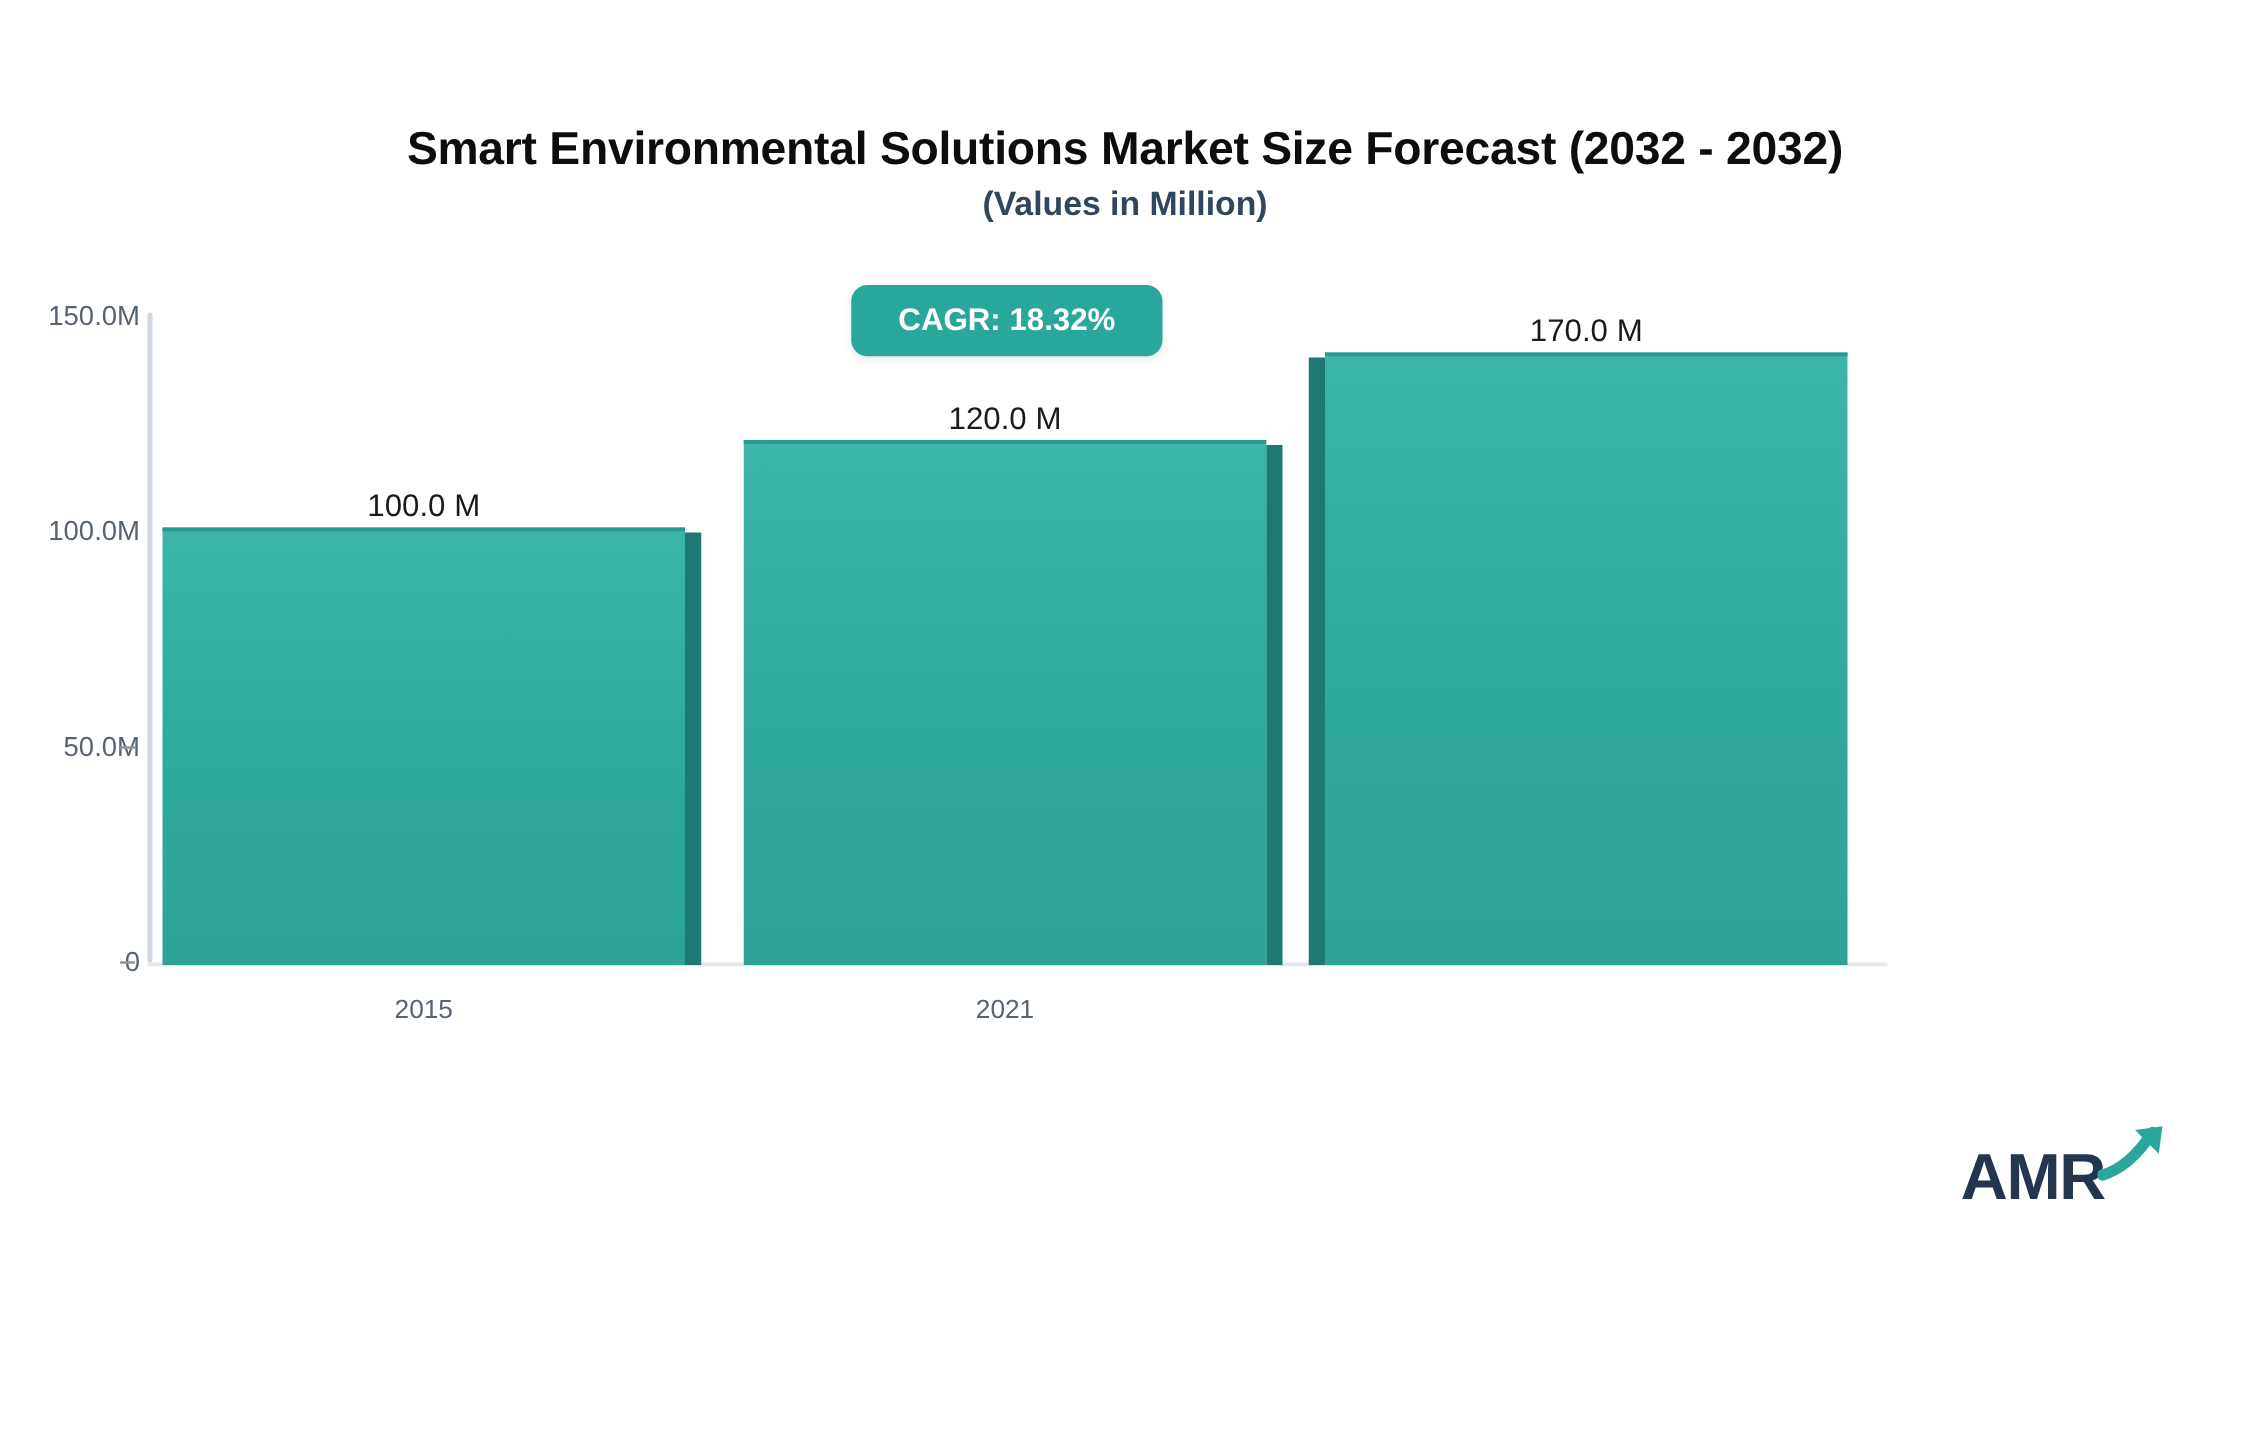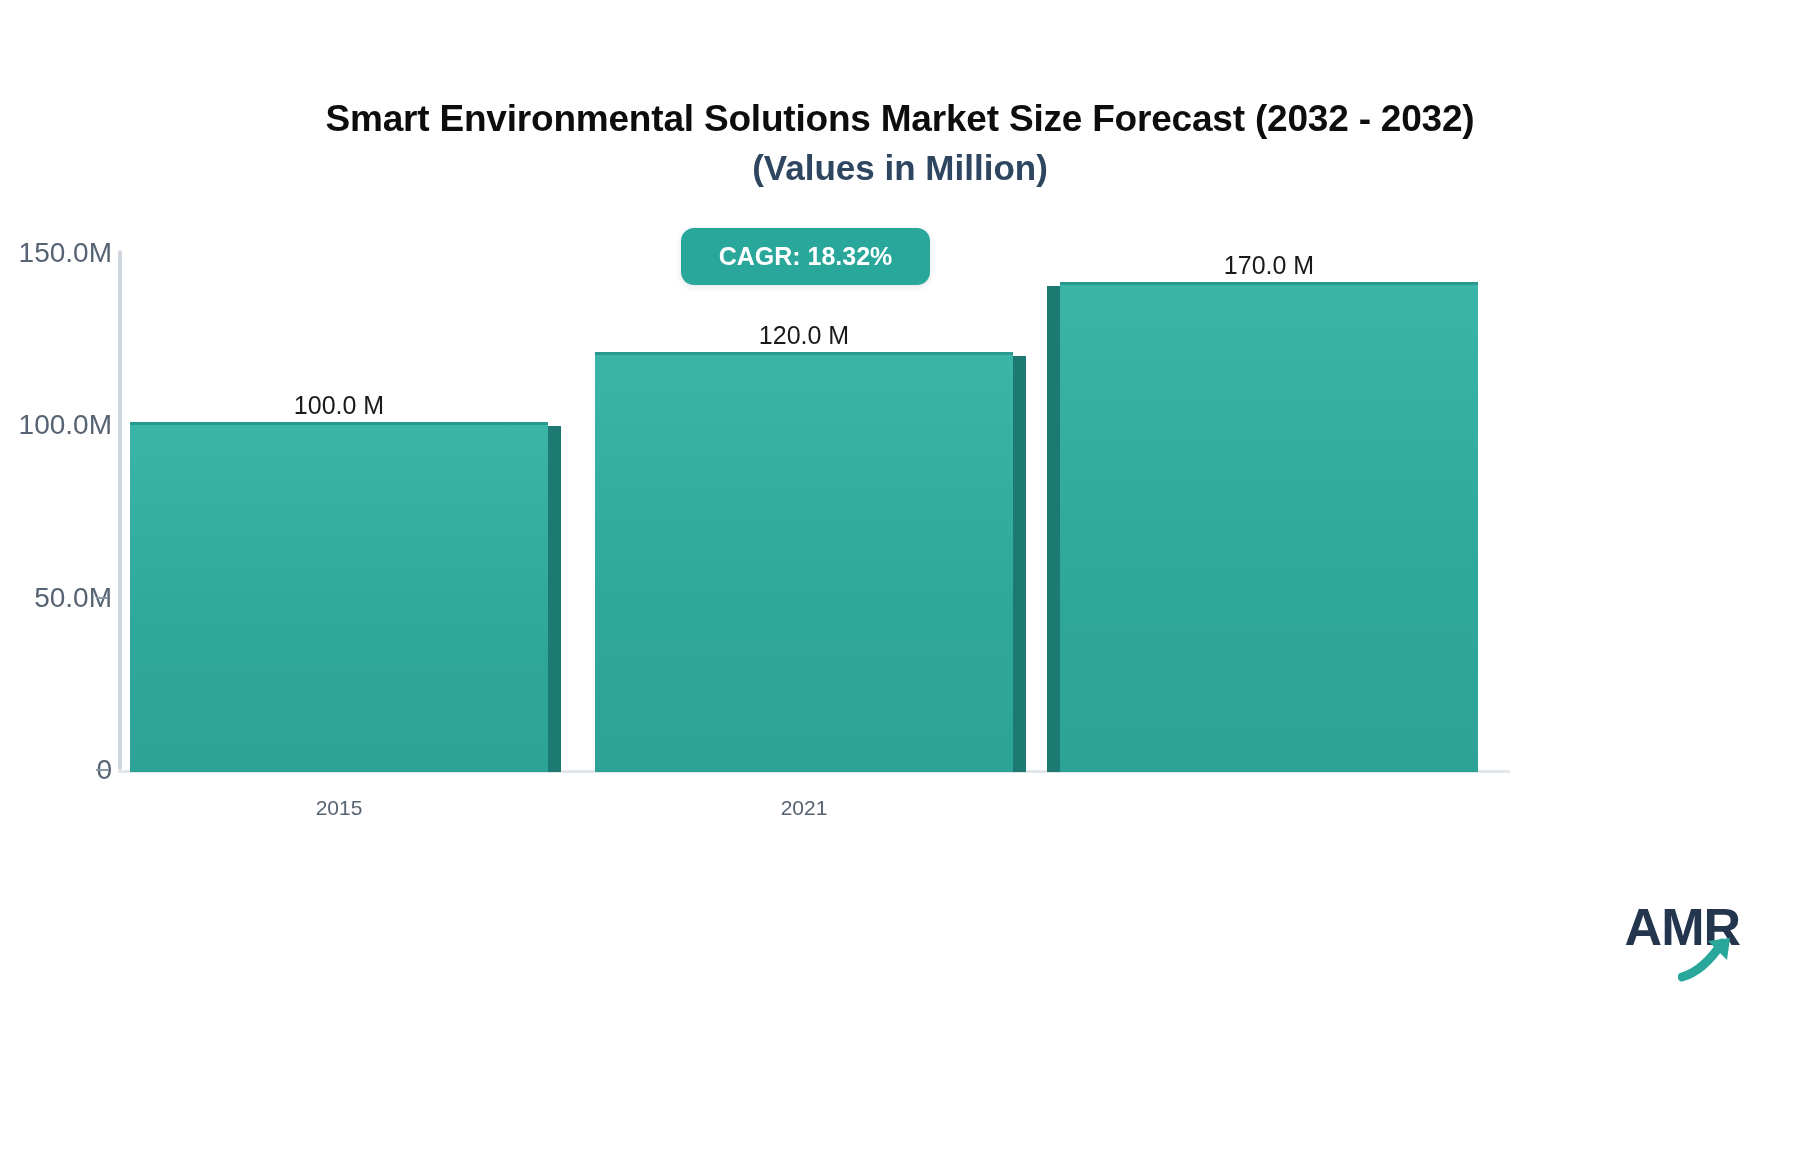--- a/index.html
+++ b/index.html
@@ -30,21 +30,21 @@
     color: #0d0d0d;
     letter-spacing: -0.2px;
     white-space: nowrap;
   }
   #subtitle {
     position: absolute;
     top: 148px;
     left: 0;
     width: 1800px;
     text-align: center;
-    font-size: 35px;
+    font-size: 27px;
     font-weight: bold;
     color: #2f4660;
     white-space: nowrap;
   }
 
   
   #cagr-badge {
     position: absolute;
     top: 228px;
     left: 681px;
@@ -89,21 +89,21 @@
     top: 770px;
     width: 1392px;
     height: 3px;
     background: #e2e7ec;
   }
 
   .ytick {
     position: absolute;
     right: 0;
     text-align: right;
-    font-size: 28px;
+    font-size: 22px;
     color: #566372;
     white-space: nowrap;
     transform: translateY(-50%);
   }
   #ytick-wrap {
     position: absolute;
     left: 0;
     top: 0;
     width: 112px;
     height: 1156px;
@@ -154,24 +154,23 @@
     text-align: center;
     font-size: 21px;
     color: #566372;
     white-space: nowrap;
   }
 
   
   #logo {
     position: absolute;
     right: 60px;
-    bottom: 173px;
+    bottom: 188px;
     display: flex;
-    align-items: flex-end;
-    flex-direction: column;
+    align-items: flex-start;
   }
   #logo-text {
     font-size: 52px;
     font-weight: bold;
     color: #24364d;
     letter-spacing: -1px;
     line-height: 1;
   }
   #logo-arrow { margin-left: -6px; margin-top: -20px; }
 </style>

